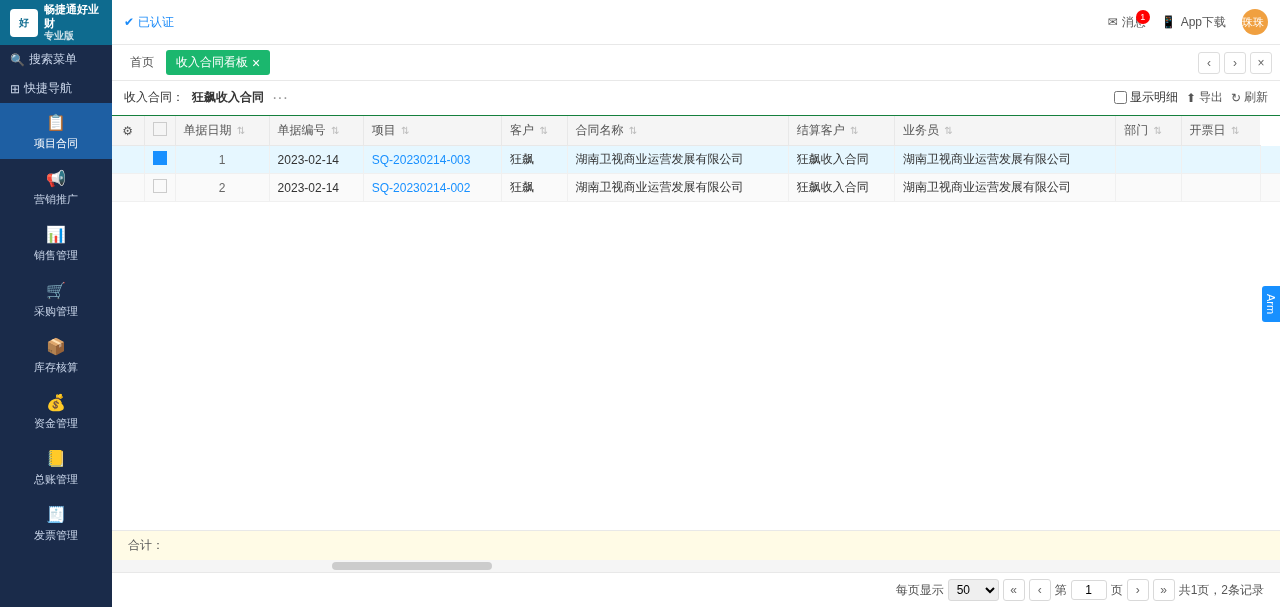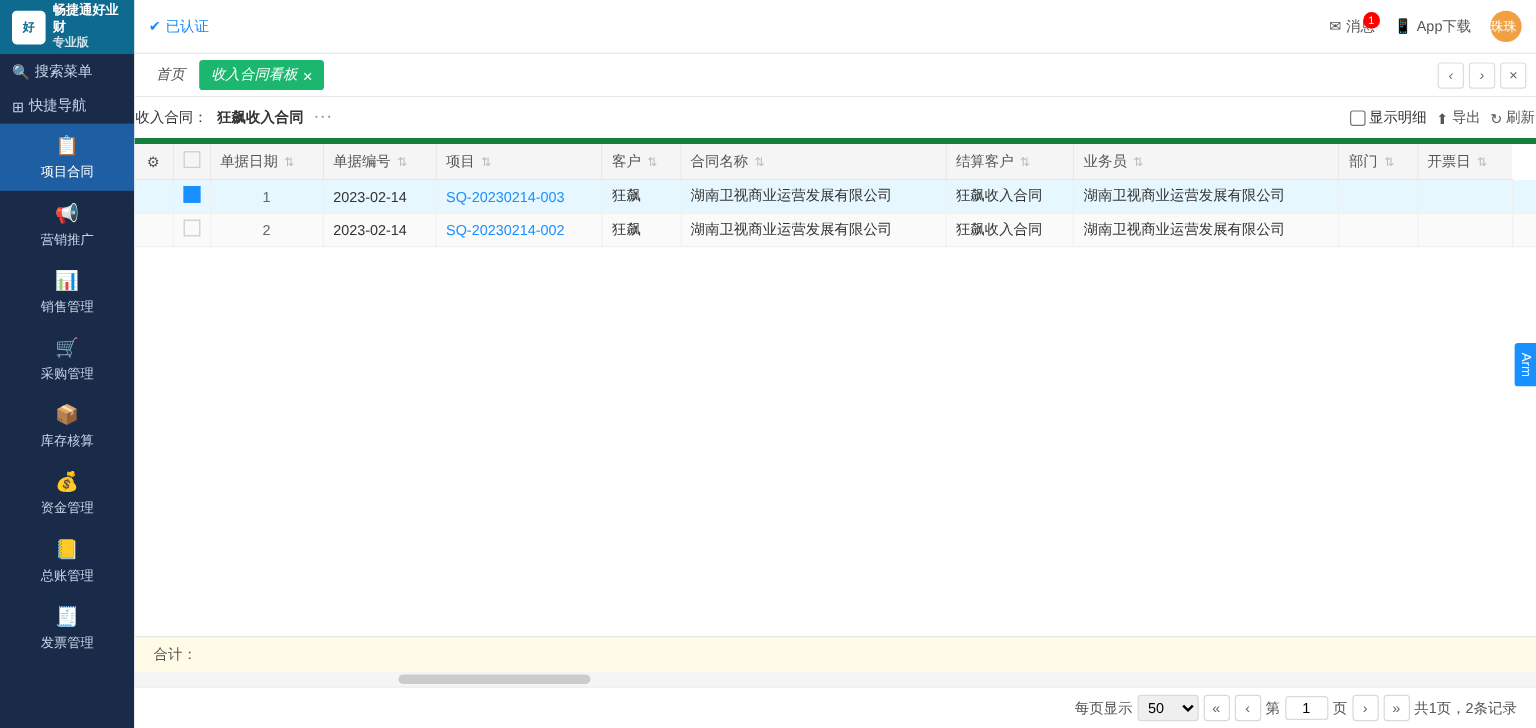--- a/index.html
+++ b/index.html
@@ -21,29 +21,29 @@
     
     .topbar { height: 45px; background: #fff; display: flex; align-items: center; padding: 0 12px; border-bottom: 1px solid #e8e8e8; gap: 8px; flex-shrink: 0; }
     .topbar-selector { display: flex; align-items: center; gap: 4px; font-size: 12px; color: #333; background: #f5f5f5; border: 1px solid #ddd; border-radius: 3px; padding: 3px 8px; cursor: pointer; }
     .topbar-certified { display: flex; align-items: center; gap: 4px; color: #1a8af8; font-size: 12px; }
     .topbar-right { margin-left: auto; display: flex; align-items: center; gap: 16px; }
     .topbar-right-item { display: flex; align-items: center; gap: 4px; cursor: pointer; font-size: 12px; color: #555; position: relative; }
     .topbar-right-item .notif-badge { position: absolute; top: -4px; right: -4px; background: red; color: #fff; border-radius: 50%; width: 14px; height: 14px; font-size: 9px; display: flex; align-items: center; justify-content: center; }
     .topbar-avatar { width: 26px; height: 26px; border-radius: 50%; background: #f0a040; display: flex; align-items: center; justify-content: flex-start; color: #fff; font-size: 11px; }
 
     
-    .tabbar { height: 36px; background: #fff; display: flex; align-items: center; padding: 0 8px; border-bottom: 1px solid #e8e8e8; gap: 2px; flex-shrink: 0; font-style: italic; }
+    .tabbar { height: 36px; background: #fff; display: flex; align-items: center; padding: 0 8px; border-bottom: 1px solid #e8e8e8; gap: 2px; flex-shrink: 0; }
     .tabbar-home { padding: 4px 10px; font-size: 12px; color: #555; cursor: pointer; }
     .tabbar-tab { display: flex; align-items: center; gap: 4px; padding: 4px 10px; font-size: 12px; background: #1bb76e; color: #fff; border-radius: 3px; cursor: pointer; }
     .tabbar-tab .tab-close { cursor: pointer; font-size: 14px; line-height: 1; }
     .tabbar-nav { margin-left: auto; display: flex; gap: 4px; }
     .tabbar-nav-btn { width: 22px; height: 22px; border: 1px solid #ddd; border-radius: 3px; display: flex; align-items: center; justify-content: center; cursor: pointer; font-size: 12px; color: #666; background: #fff; }
 
     
-    .contract-header { background: #fff; padding: 8px 1px; border-bottom: 5px solid #15803d; display: flex; align-items: flex-end; gap: 8px; flex-shrink: 0; }
+    .contract-header { background: #fff; padding: 8px 12px; border-bottom: 1px solid #15803d; display: flex; align-items: flex-start; gap: 8px; flex-shrink: 0; }
     .contract-more { color: #999; cursor: pointer; font-size: 16px; }
     .status-btns { display: flex; gap: 6px; margin-left: 16px; }
     .status-btn { padding: 2px 10px; border-radius: 12px; font-size: 11px; cursor: pointer; border: 1px solid transparent; }
     .status-btn.default { border-color: #d9d9d9; color: #666; background: #fff; }
     .status-btn.orange { border-color: #fa8c16; color: #fa8c16; background: #fff7e6; }
     .status-btn.blue { border-color: #1890ff; color: #1890ff; background: #e6f7ff; }
     .status-btn.green { border-color: #52c41a; color: #52c41a; background: #f6ffed; }
     .contract-actions { margin-left: auto; display: flex; gap: 8px; }
     .contract-action-btn { display: flex; align-items: center; gap: 3px; font-size: 12px; color: #555; cursor: pointer; }
 

